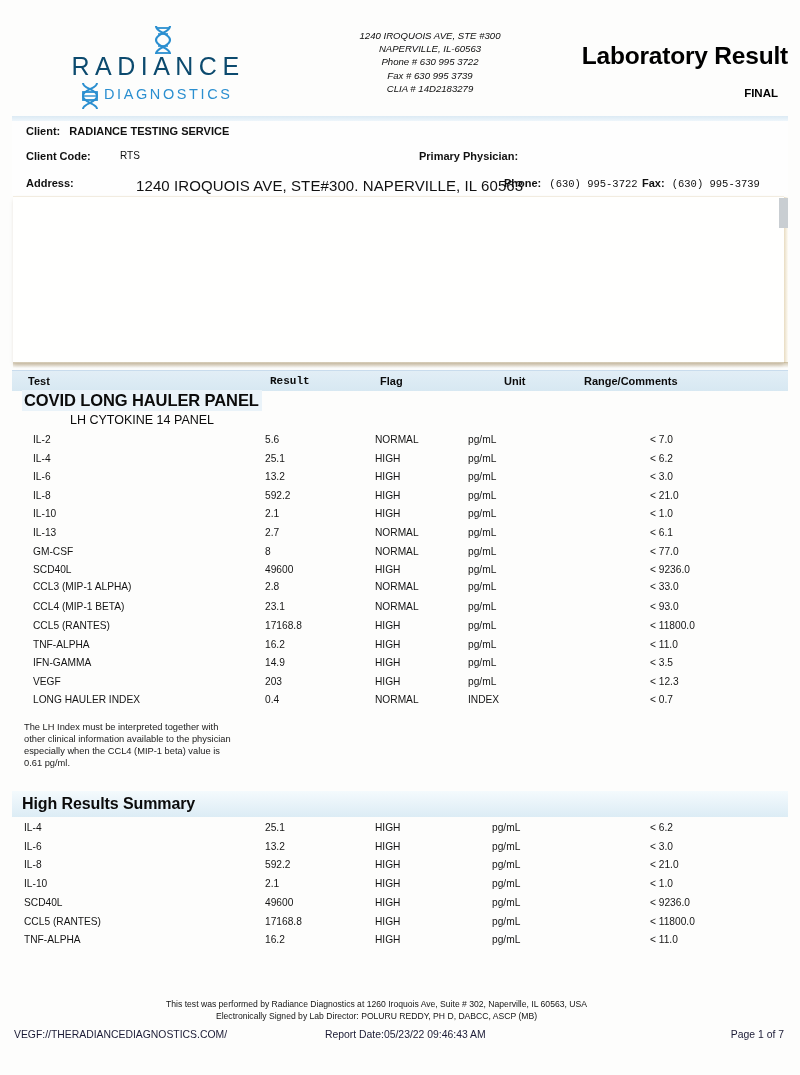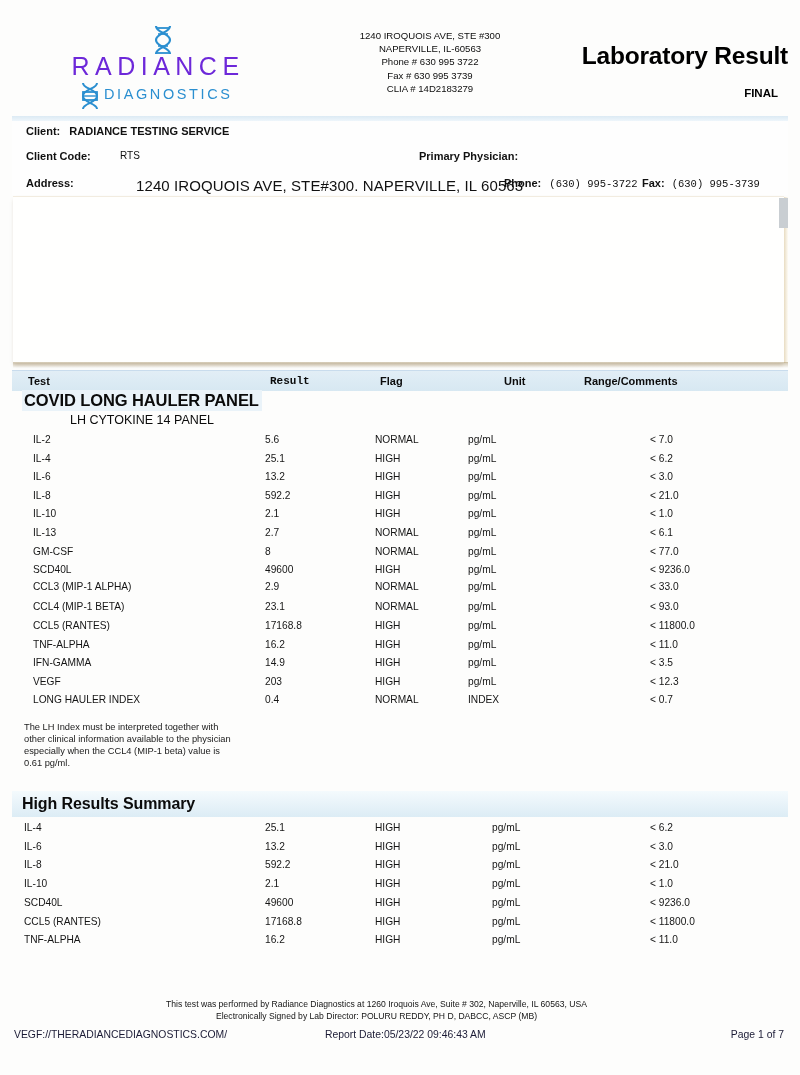--- a/index.html
+++ b/index.html
@@ -38,21 +38,21 @@
   .logo-helix-top {
     position: absolute;
     left: 84px; top: -2px;
     width: 22px; height: 34px;
   }
   .logo-radiance {
     margin-top: 28px;
     font-size: 25px;
     letter-spacing: 5.5px;
     font-weight: 400;
-    color: #6d28d9;
+    color: #0c4a6e;
     line-height: 1;
     white-space: nowrap;
   }
   .logo-row2 {
     position: relative;
     margin-top: 6px;
     height: 20px;
     white-space: nowrap;
   }
   .logo-helix-bot {
@@ -78,20 +78,21 @@
   }
 
   .addr-block {
     position: absolute;
     left: 300px; top: 29px;
     width: 260px;
     text-align: center;
     font-size: 9.6px;
     line-height: 13.2px;
     color: #0d0d0d;
+    font-style: italic;
   }
   .doc-title {
     position: absolute;
     right: 12px; top: 42px;
     font-size: 24.5px;
     font-weight: bold;
     letter-spacing: -0.2px;
     color: #000;
   }
   .doc-status {
@@ -428,21 +429,21 @@
       </div>
       <div class="row" style="top: 564.2px;">
         <span class="c-test">SCD40L</span>
         <span class="c-result">49600</span>
         <span class="c-flag">HIGH</span>
         <span class="c-unit">pg/mL</span>
         <span class="c-range">&lt; 9236.0</span>
       </div>
       <div class="row" style="top: 581px; padding-left: 11px;">
         <span class="c-test">CCL3 (MIP-1 ALPHA)</span>
-        <span class="c-result">2.9</span>
+        <span class="c-result">2.8</span>
         <span class="c-flag">NORMAL</span>
         <span class="c-unit">pg/mL</span>
         <span class="c-range">&lt; 33.0</span>
       </div>
       <div class="row" style="top: 601.4px;">
         <span class="c-test">CCL4 (MIP-1 BETA)</span>
         <span class="c-result">23.1</span>
         <span class="c-flag">NORMAL</span>
         <span class="c-unit">pg/mL</span>
         <span class="c-range">&lt; 93.0</span>

